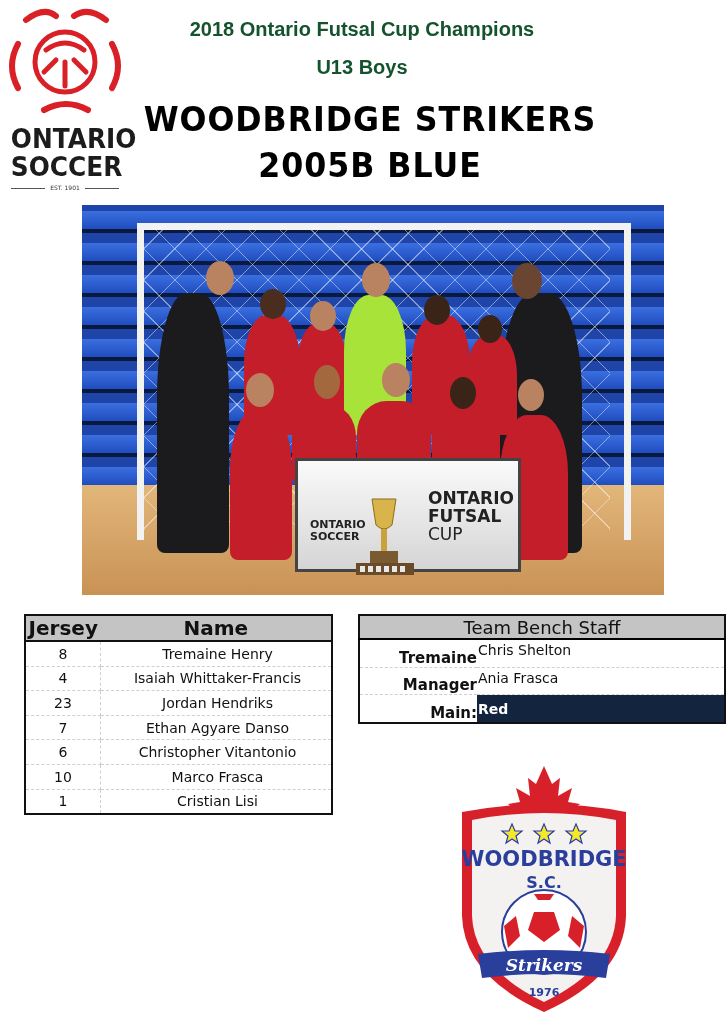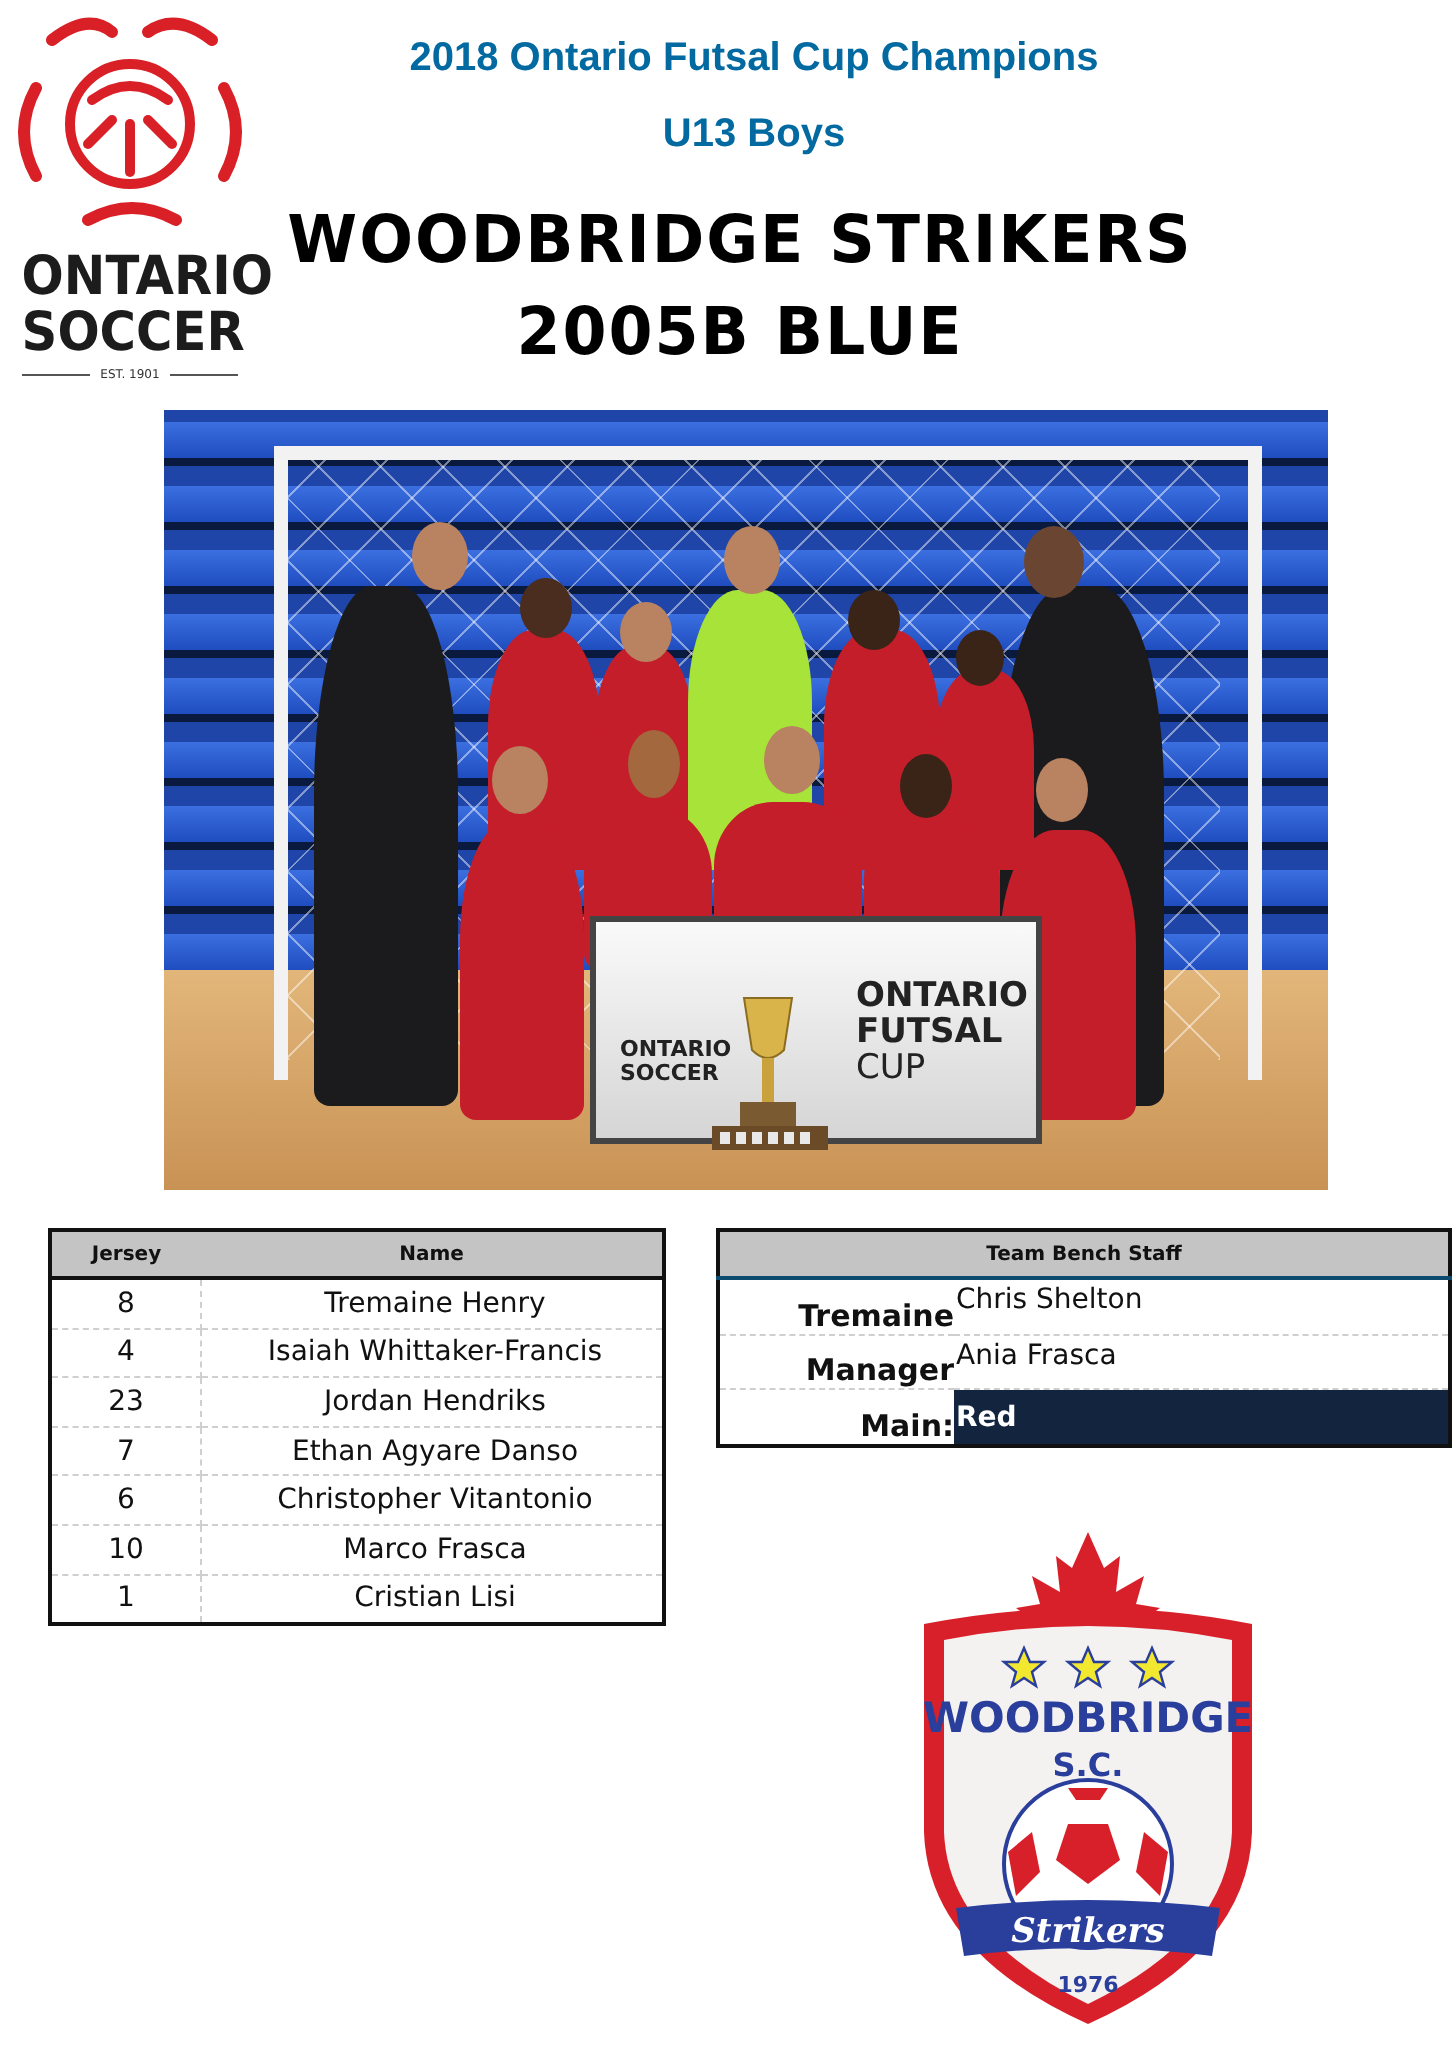--- a/index.html
+++ b/index.html
@@ -8,21 +8,21 @@
 
   
   #os-logo { left:4px; top:2px; width:122px; height:192px; }
   #os-logo .wordmark { position:absolute; left:2px; width:120px; text-align:center; font-family:"DejaVu Sans", sans-serif; font-weight:bold; color:#1c1c1c; letter-spacing:0px; transform:scaleX(0.92); }
   #os-logo .w1 { top:123px; font-size:27px; line-height:28px; }
   #os-logo .w2 { top:151px; font-size:27px; line-height:28px; }
   #os-logo .est { position:absolute; top:182px; left:0; width:122px; text-align:center; font-size:6px; color:#333; }
   #os-logo .est:before, #os-logo .est:after { content:""; display:inline-block; width:34px; height:1px; background:#555; vertical-align:middle; margin:0 5px; }
 
   
-  .hdr { left:127px; width:500px; text-align:center; font-family:"Liberation Sans", sans-serif; font-weight:bold; color:#0369a1; }
+  .hdr { left:112px; width:500px; text-align:center; font-family:"Liberation Sans", sans-serif; font-weight:bold; color:#14532d; }
   #hdr-line1 { top:18px; font-size:20px; }
   #hdr-line2 { top:56px; font-size:20px; }
   .big { left:120px; width:500px; text-align:center; font-family:"DejaVu Sans", sans-serif; font-weight:bold; color:#000; font-size:33px; letter-spacing:1px; transform:scaleX(0.96); }
   #title-1 { top:100px; }
   #title-2 { top:146px; }
 
   
   #photo { left:82px; top:205px; width:582px; height:390px; overflow:hidden; background:#1f45a8; }
   .bleacher { position:absolute; left:0; width:100%; height:18px; background:linear-gradient(#3b6fe0,#1f4dc0); border-bottom:4px solid #0a1a3e; }
   #floor { position:absolute; left:0; bottom:0; width:100%; height:110px; background:linear-gradient(#e2b67a,#c99255); }
@@ -32,29 +32,29 @@
   .head { position:absolute; border-radius:50%; background:#b98260; }
   #sign { position:absolute; left:213px; top:253px; width:220px; height:108px; background:linear-gradient(#fafafa,#d5d5d5); border:3px solid #444; }
   #sign .os { position:absolute; left:12px; top:58px; font-size:11px; font-weight:bold; color:#222; line-height:12px; }
   #sign .ofc { position:absolute; left:130px; top:28px; font-size:17px; font-weight:bold; color:#222; line-height:18px; }
   #sign .ofc .cup { font-weight:normal; }
   #trophy { position:absolute; left:268px; top:290px; width:70px; height:84px; }
 
   
   table { border-collapse:collapse; font-family:"DejaVu Sans", sans-serif; }
   #roster { position:absolute; left:24px; top:614px; width:309px; border:2px solid #111; }
-  #roster th { background:#c4c4c4; font-weight:bold; font-size:10px; height:22px; padding:0; border-bottom:2px solid #111; }
+  #roster th { background:#c4c4c4; font-weight:bold; font-size:20px; height:22px; padding:0; border-bottom:2px solid #111; }
   #roster td { font-size:14px; height:23.6px; padding:0; border-bottom:1px dashed #cfcfcf; }
   #roster td.num { width:74px; text-align:center; border-right:1px dashed #cfcfcf; }
   #roster td.name { padding-left:3px;text-align:center; }
   #roster tr:last-child td { border-bottom:none; }
 
   
   #staff { position:absolute; left:358px; top:614px; width:368px; border:2px solid #111; }
-  #staff th { background:#c4c4c4; font-weight:bold; font-size:10px; height:22px; padding:0; border-bottom:2px solid #0c4a6e; }
+  #staff th { background:#c4c4c4; font-weight:normal; font-size:18px; height:22px; padding:0; border-bottom:2px solid #000000; }
   #staff td { height:23.5px; padding:0; border-bottom:1px dashed #cfcfcf; font-size:14px; }
   #staff td.role { width:117px; text-align:right; font-weight:bold; font-size:15px; padding-top:3px; vertical-align:bottom; }
   #staff td.val { padding-left:1px; vertical-align:top; padding-top:2px; }
   #staff tr.main td { border-bottom:none; }
   #staff tr.main td.val { background:#13243f; color:#fff; font-weight:bold; vertical-align:middle; }
 
   
   #crest { left:456px; top:766px; width:176px; height:250px; }
 </style>
 </head>

